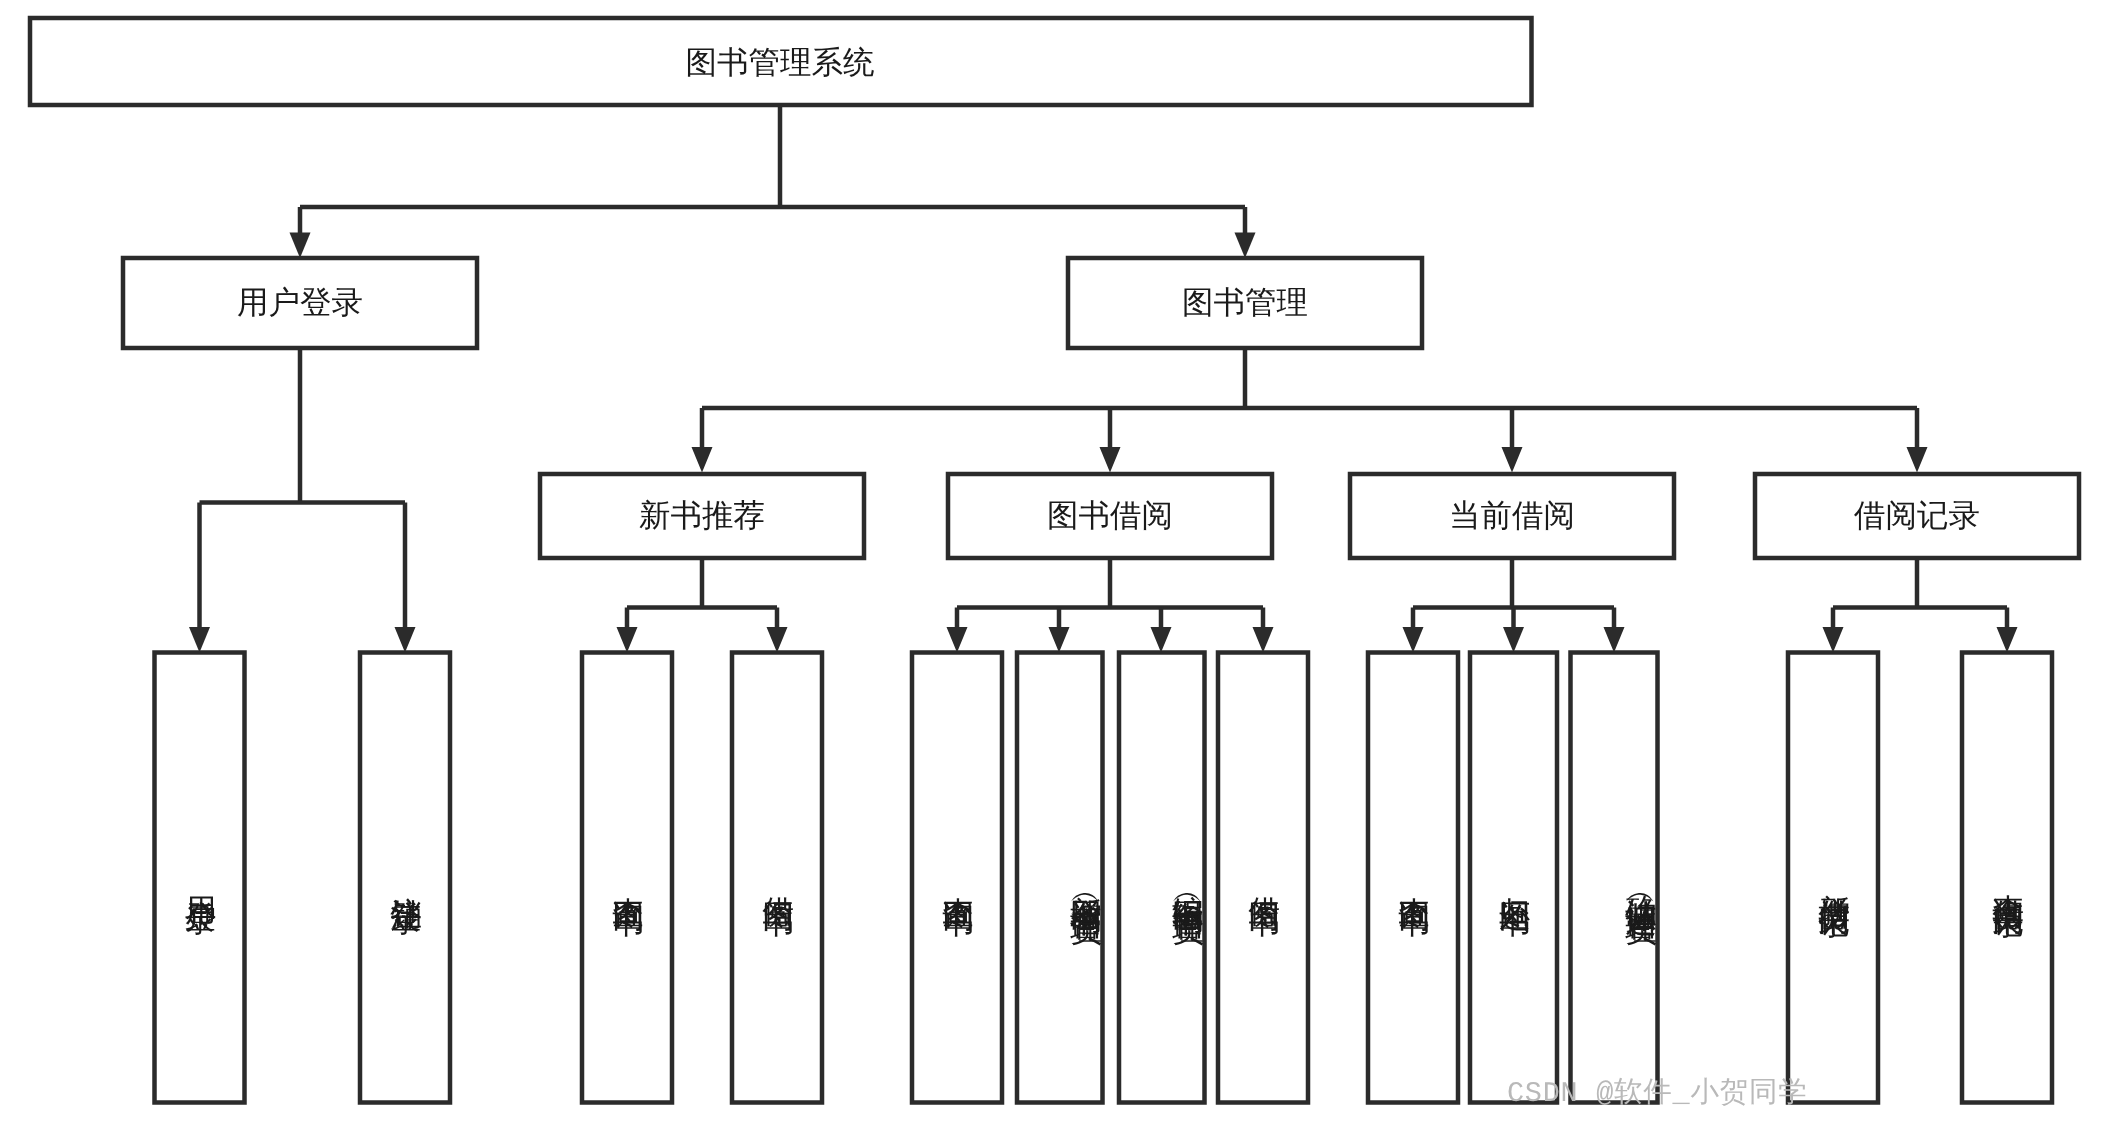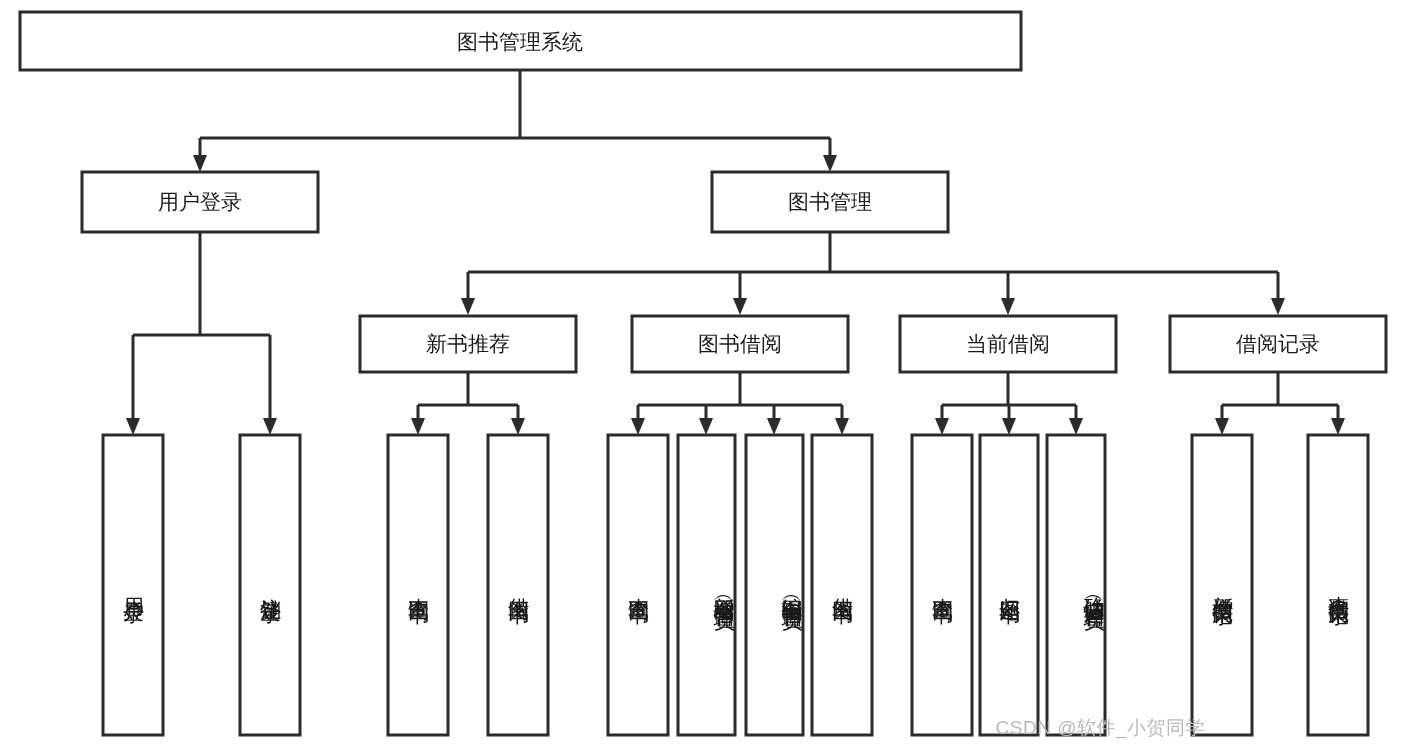--- a/index.html
+++ b/index.html
@@ -63,21 +63,21 @@
     white-space: nowrap;
     pointer-events: none;
   }
   .vert-label.centered {
     align-items: center;
   }
   .watermark {
     position: absolute;
     right: 8px;
     bottom: 6px;
-    font-family: Liberation Sans, sans-serif;
+    font-family: Liberation Mono, monospace;
     font-size: 19px;
     color: #b9b9b9;
     letter-spacing: 0.5px;
     white-space: nowrap;
   }
 </style>
 </head>
 <body>
 
 <div id="diagram-root">

